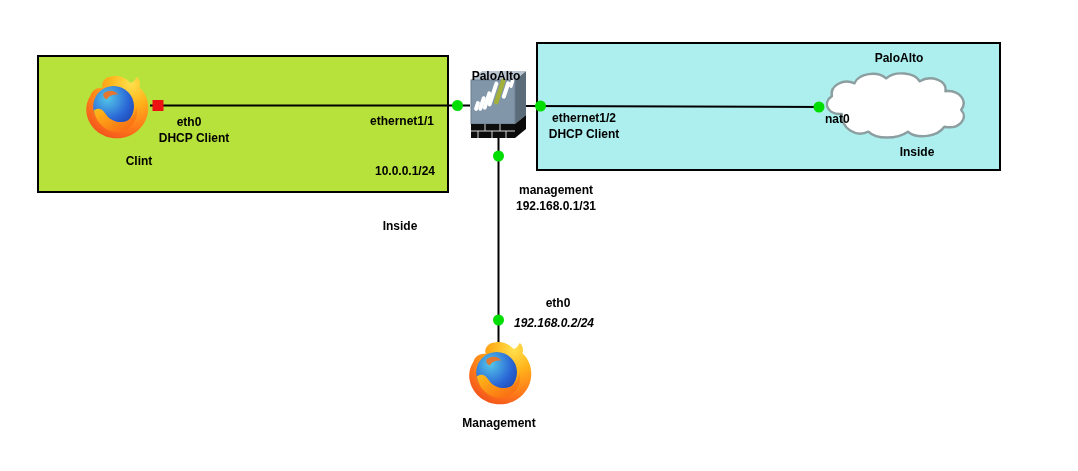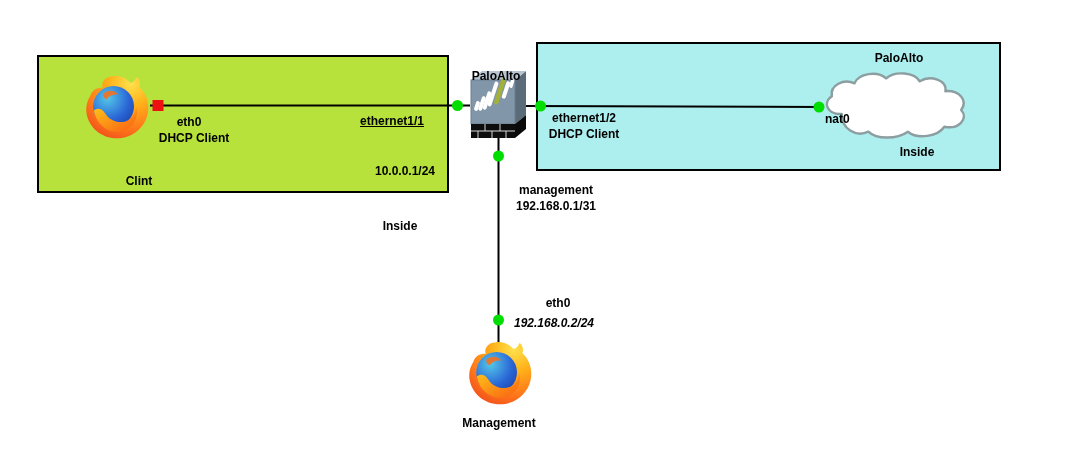--- a/index.html
+++ b/index.html
@@ -28,22 +28,22 @@
     position:absolute; z-index:4;
     font:700 12px "Liberation Sans", sans-serif;
     color:#000000; white-space:nowrap;
     transform:translate(-50%,-50%);
     line-height:1;
   }
   .lbl.anchor-left { transform:translate(0,-50%); }
   
   #lbl-clint-eth0   { left:189px; top:122px; }
   #lbl-clint-dhcp   { left:194px; top:138px; }
-  #lbl-clint-name   { left:119px; top:181px;padding-left:40px; }
-  #lbl-fw-eth11     { left:392px; top:121px;text-decoration:underline; }
+  #lbl-clint-name   { left:119px; top:161px;padding-left:40px; }
+  #lbl-fw-eth11     { left:402px; top:121px; }
   #lbl-fw-eth11-ip  { left:405px; top:138px;margin-top:33px; }
   #lbl-inside       { left:400px; top:178px;margin-top:48px; }
   #lbl-fw-name      { left:496px; top:76px;  }
   #lbl-fw-eth12     { left:584px; top:118px; }
   #lbl-fw-eth12-dhcp{ left:584px; top:134px; }
   #lbl-internet     { left:899px; top:58px;  }
   #lbl-nat0         { left:825px; top:119px; }
   #lbl-outside      { left:917px; top:152px; }
   #lbl-fw-mgmt      { left:556px; top:190px; }
   #lbl-fw-mgmt-ip   { left:556px; top:206px; }

